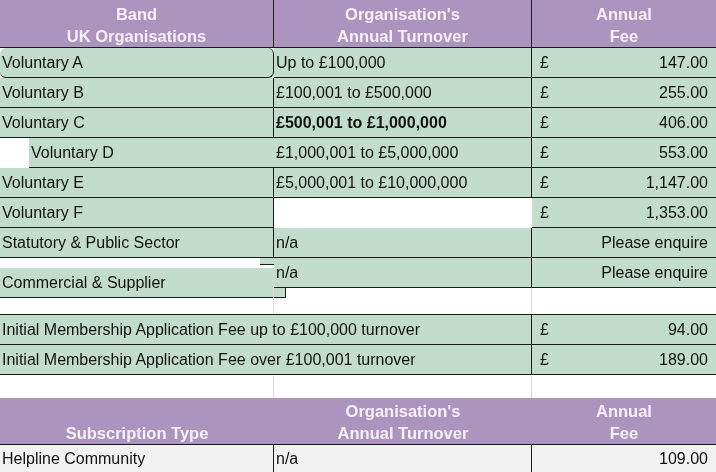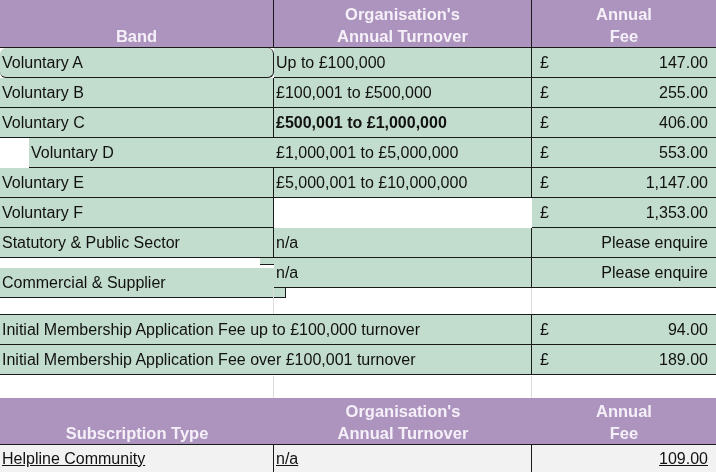--- a/index.html
+++ b/index.html
@@ -1,32 +1,33 @@
 <!DOCTYPE html>
 <html><head>
 <meta charset="utf-8">
 <style>
   html, body { margin:0; padding:0; }
   body { width:716px; height:472px; overflow:hidden; background:#ffffff; font-family:"Liberation Sans", sans-serif; position:relative; }
   .abs { position:absolute; box-sizing:border-box; }
   .hdr { background:#ad94bf; color:#f5f0f8; font-weight:bold; font-size:16.5px; text-align:center; line-height:22px; display:flex; flex-direction:column; justify-content:flex-end; }
   .cell { font-size:16px; color:#111; display:flex; align-items:center; padding-left:2px; white-space:nowrap; overflow:hidden; }
   .green { background:#c2dccd; }
-  .grey { background:#f2f2f2;text-decoration:underline; }
+  .grey { background:#f2f2f2; }
   .bb { border-bottom:1.5px solid #1a1a1a; }
   .br { border-right:1.5px solid #1a1a1a; }
   .fee { justify-content:space-between; padding-left:8px; padding-right:8px; }
   .right { justify-content:flex-end; padding-right:8px; }
   .gridv { background:#dcdcdc; width:1px; }
 </style>
 </head>
 <body>
 
 <div class="abs hdr bb br" style="left:0;top:0;width:274px;height:48px;">
   <span>Band</span>
+  <span>UK Organisations</span>
 </div>
 <div class="abs hdr bb br" style="left:274px;top:0;width:258px;height:48px;">
   <span>Organisation's</span>
   <span>Annual Turnover</span>
 </div>
 <div class="abs hdr bb" style="left:532px;top:0;width:184px;height:48px;">
   <span>Annual</span>
   <span>Fee</span>
 </div>
 

